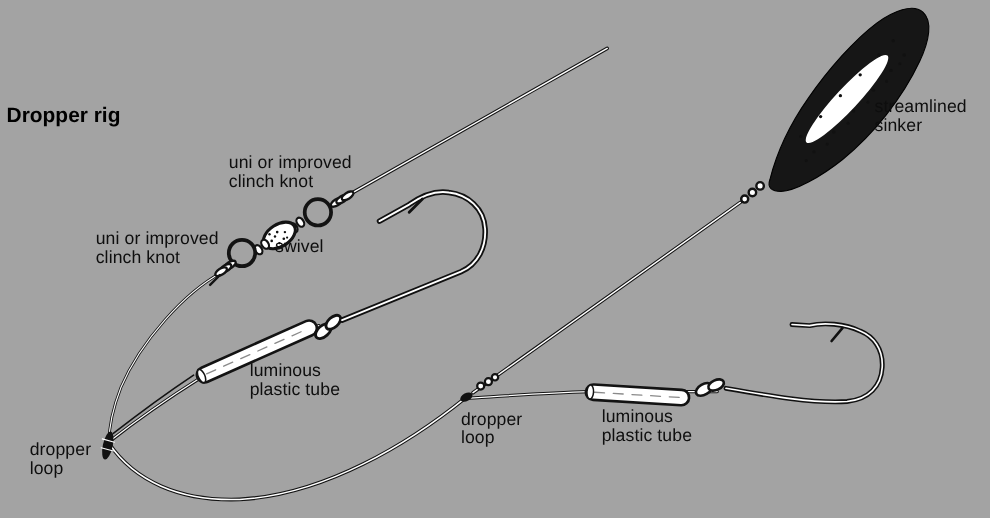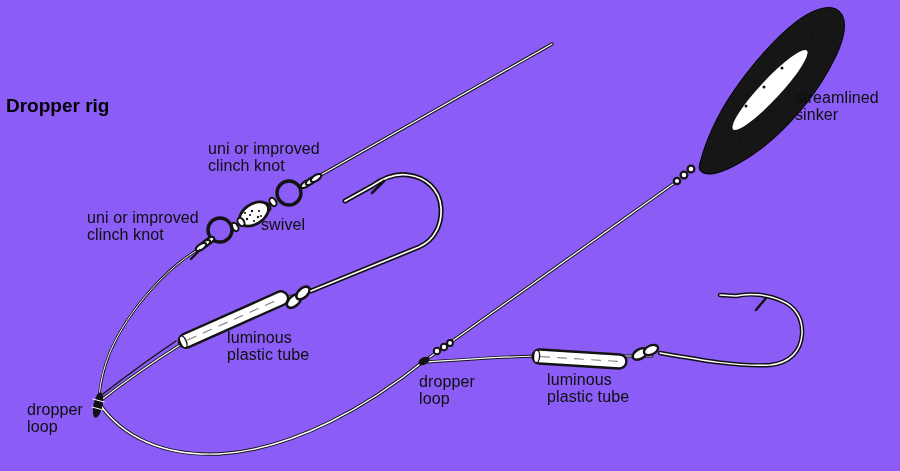--- a/index.html
+++ b/index.html
@@ -1,17 +1,17 @@
 <!DOCTYPE html>
 <html><head>
 <meta charset="utf-8">
 <style>
   html,body{margin:0;padding:0;background:#fff;}
   .fig{
-    position:relative;width:900px;height:471px;background:#8b5cf6;
+    position:relative;width:900px;height:471px;background:#a3a3a3;
     overflow:hidden;font-family:"Liberation Sans",sans-serif;
   }
   .fig svg{position:absolute;left:0;top:0;}
   .label{
     position:absolute;font-size:16px;line-height:16.5px;color:#0e0e0e;
     white-space:pre-line;letter-spacing:0.1px;
   }
   .title{
     position:absolute;left:6px;top:95px;font-size:19px;line-height:21px;
     font-weight:bold;color:#000;
@@ -163,21 +163,21 @@
       </g>
     </g>
   </svg>
 
   <div class="title">Dropper rig</div>
 
   <div class="label" style="left:208px;top:141px">uni or improved
 clinch knot</div>
   <div class="label" style="left:87px;top:210px">uni or improved
 clinch knot</div>
-  <div class="label" style="left:261px;top:217px">swivel</div>
+  <div class="label" style="left:250px;top:217px">swivel</div>
   <div class="label" style="left:795px;top:90px">streamlined
 sinker</div>
   <div class="label" style="left:227px;top:330px">luminous
 plastic tube</div>
   <div class="label" style="left:27px;top:402px">dropper
 loop</div>
   <div class="label" style="left:419px;top:374px">dropper
 loop</div>
   <div class="label" style="left:547px;top:372px">luminous
 plastic tube</div>

